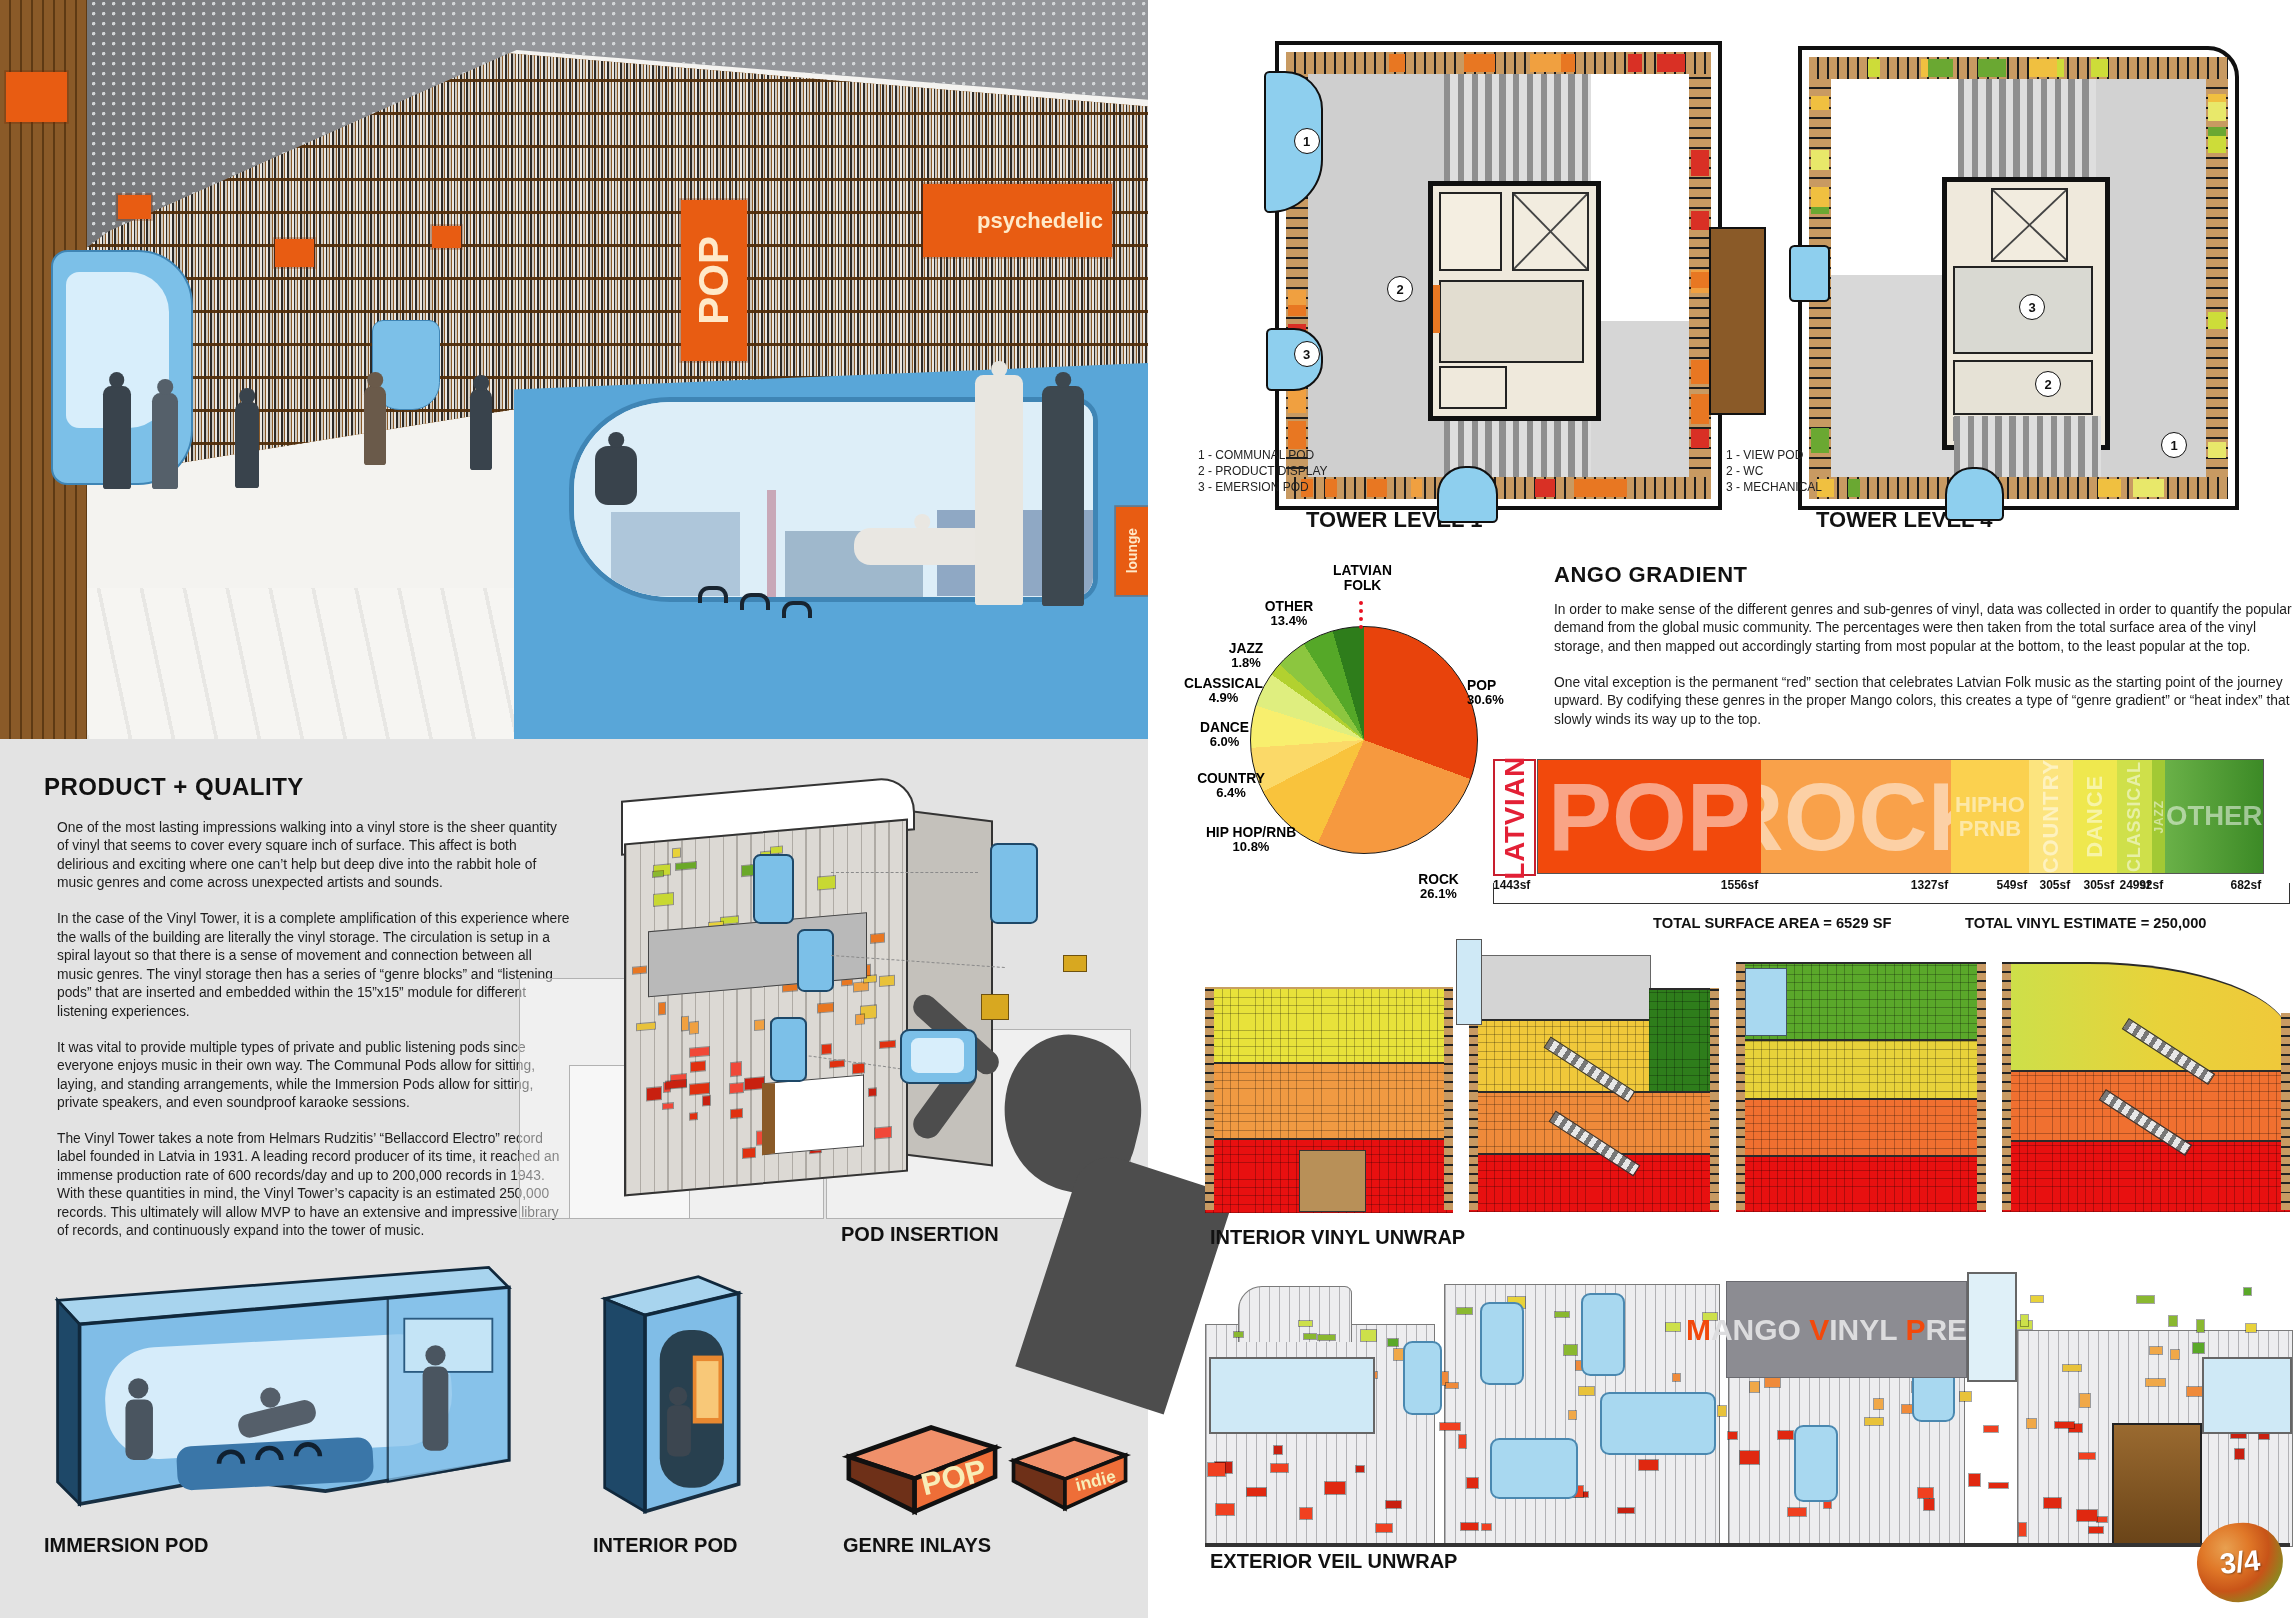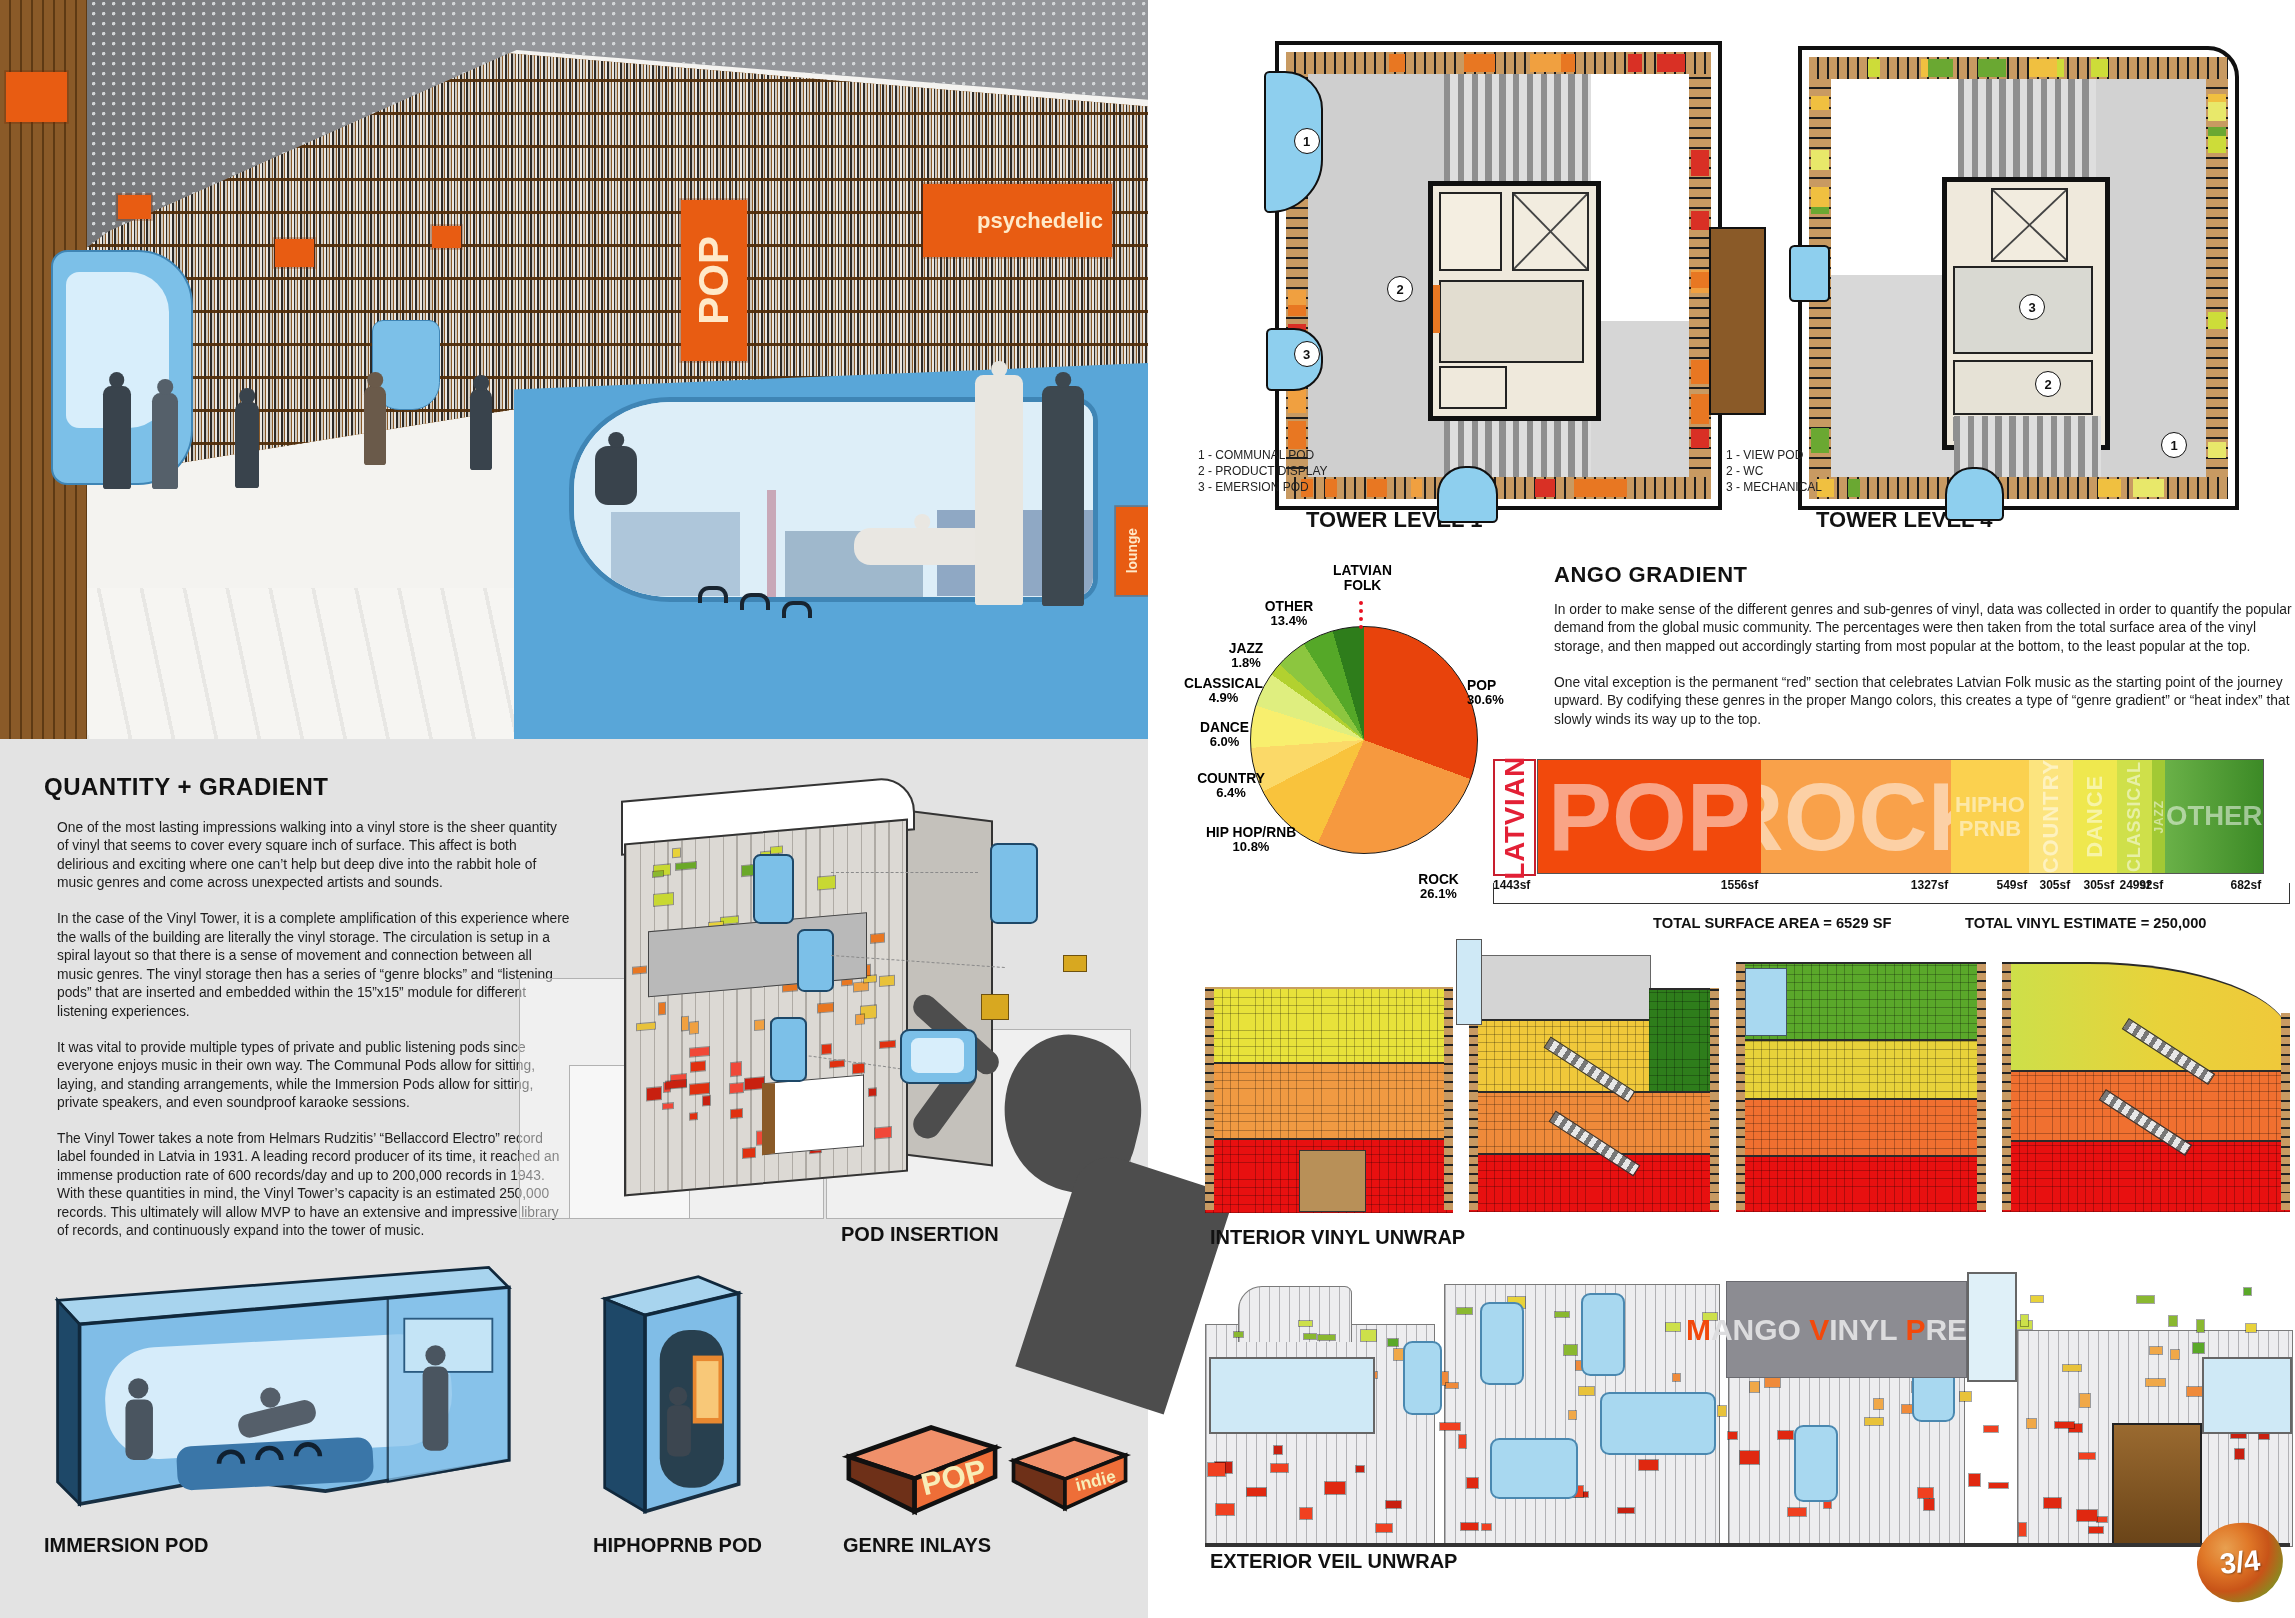--- a/index.html
+++ b/index.html
@@ -140,21 +140,21 @@
     <div class="person" style="left:854px;top:528px;width:136px;height:37px;border-radius:16.5px;background:#e9e7e2;"></div>
     <div class="person" style="left:975px;top:375px;width:48px;height:230px;background:#e8e6e0;"></div>
     <div class="person" style="left:1042px;top:386px;width:42px;height:220px;background:#3d4850;"></div>
     <div class="hp" style="left:698px;top:586px;"></div>
     <div class="hp" style="left:740px;top:593px;"></div>
     <div class="hp" style="left:782px;top:601px;"></div>
   </div>
 
   <div id="graypanel" class="abs"></div>
 
-  <div class="abs h1" style="left:44px;top:773px;">QUANTITY + GRADIENT</div>
+  <div class="abs h1" style="left:44px;top:773px;">PRODUCT + QUALITY</div>
   <div class="abs body" style="left:57px;top:819px;width:514px;">
       <div>One of the most lasting impressions walking into a vinyl store is the sheer quantity of vinyl that seems to cover every square inch of surface.  This affect is both delirious and exciting where one can’t help but deep dive into the rabbit hole of music genres and come across unexpected artists and sounds.</div>
       <div>In the case of the Vinyl Tower, it is a complete amplification of this experience where the walls of the building are literally the vinyl storage. The circulation is setup in a spiral layout so that there is a sense of movement and connection between all music genres. The vinyl storage then has a series of “genre blocks” and “listening pods” that are inserted and embedded within the 15”x15” module for different listening experiences.</div>
       <div>It was vital to provide multiple types of private and public listening pods since everyone enjoys music in their own way.  The Communal Pods allow for sitting, laying, and standing arrangements, while the Immersion Pods allow for sitting, private speakers, and even soundproof karaoke sessions.</div>
       <div>The Vinyl Tower takes a note from Helmars Rudzitis’ “Bellaccord Electro” record label founded in Latvia in 1931. A leading record producer of its time, it reached an immense production rate of 600 records/day and up to 200,000 records in 1943.  With these quantities in mind, the Vinyl Tower’s capacity is an estimated 250,000 records.  This ultimately will allow MVP to have an extensive and impressive library of records, and continuously expand into the tower of music.</div>
     </div>
 
   <div class="ctx" style="left:519px;top:978px;width:303px;height:239px;"></div>
   <div class="ctx" style="left:826px;top:1029px;width:303px;height:188px;"></div>
   <div class="ctx" style="left:569px;top:1065px;width:119px;height:152px;border-width:0.9px;"></div>
@@ -286,21 +286,21 @@
     <text x="124" y="72" font-family="Liberation Sans, sans-serif" font-size="34" font-weight="bold" fill="#f8edb8" text-anchor="middle" transform="rotate(-14 124 66)">POP</text>
   </svg>
   <svg class="abs" style="left:1008px;top:1433px;" width="124" height="83" viewBox="0 0 135 90">
     <polygon points="6,30 72,6 128,24 62,50" fill="#f0906a" stroke="#111" stroke-width="4"></polygon>
     <polygon points="6,30 6,52 62,82 62,50" fill="#6e3018" stroke="#111" stroke-width="4"></polygon>
     <polygon points="62,50 128,24 128,52 62,82" fill="#ee6e38" stroke="#111" stroke-width="4"></polygon>
     <text x="96" y="58" font-family="Liberation Sans, sans-serif" font-size="19" font-weight="bold" fill="#f8edb8" text-anchor="middle" transform="rotate(-14 96 54)">indie</text>
   </svg>
 
   <div class="abs lbl" style="left:44px;top:1534px;">IMMERSION POD</div>
-  <div class="abs lbl" style="left:593px;top:1534px;">HIPHOPRNB POD</div>
+  <div class="abs lbl" style="left:593px;top:1534px;">INTERIOR POD</div>
   <div class="abs lbl" style="left:843px;top:1534px;">GENRE INLAYS</div>
 
   <div class="planbox" style="left:1275px;top:41px;width:439px;height:461px;">
     <div class="tickH" id="l1-top" style="left:7.3px;right:7.3px;top:7.3px;">
         <div class="dot" style="background: rgb(232, 119, 34); left: 24.2443%; top: 1.8px; width: 16px; height: 18.4px;"></div>
         <div class="dot" style="background: rgb(232, 119, 34); left: 63.5442%; top: 1.8px; width: 19px; height: 18.4px;"></div>
         <div class="dot" style="background: rgb(217, 48, 37); left: 87.2979%; top: 1.8px; width: 28px; height: 18.4px;"></div>
         <div class="dot" style="background: rgb(232, 119, 34); left: 41.8385%; top: 1.8px; width: 31px; height: 18.4px;"></div>
         <div class="dot" style="background: rgb(240, 160, 64); left: 57.4996%; top: 1.8px; width: 17px; height: 18.4px;"></div>
         <div class="dot" style="background: rgb(217, 48, 37); left: 80.6144%; top: 1.8px; width: 14px; height: 18.4px;"></div>

